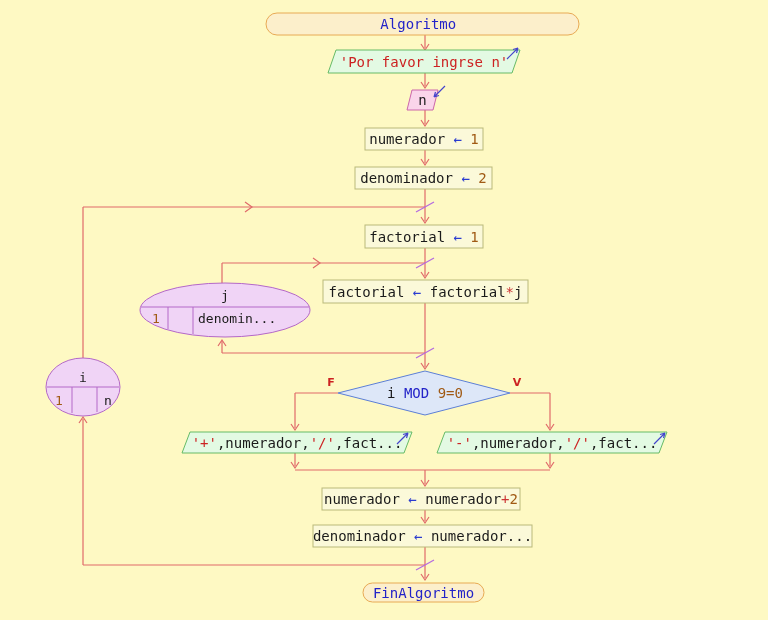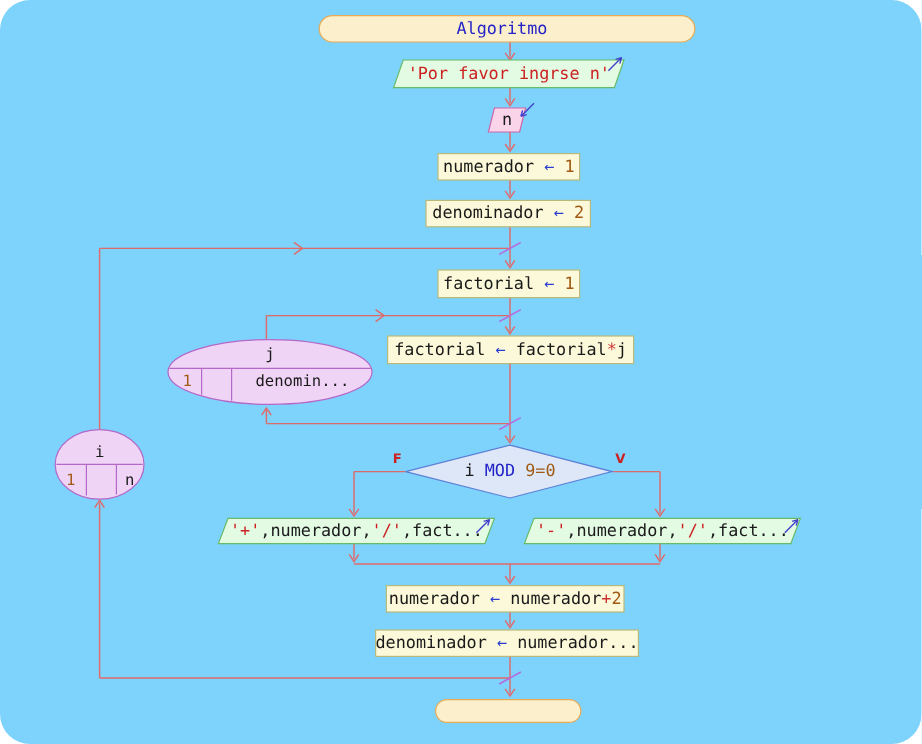--- a/index.html
+++ b/index.html
@@ -1,22 +1,22 @@
 <!DOCTYPE html>
 <html><head>
 <meta charset="utf-8">
 <style>
   html,body{margin:0;padding:0;background:#ffffff;}
-  #canvas{position:relative;width:768px;height:620px;background:#7dd3fc;overflow:hidden;
-          font-family:"DejaVu Sans Mono", monospace;border-radius:25px;}
+  #canvas{position:relative;width:768px;height:620px;background:#fef9c3;overflow:hidden;
+          font-family:"DejaVu Sans Mono", monospace;}
   #wires{position:absolute;left:0;top:0;z-index:1;}
   .abs{position:absolute;z-index:2;}
   .node-text{display:flex;align-items:center;justify-content:center;white-space:pre;
              font:14px "DejaVu Sans Mono", monospace;color:#1a1a1a;}
-  .left{justify-content:center;}
+  .left{justify-content:flex-start;}
   .small{font-size:13px;}
   .kw{color:#2323c8;}
   .title-name{color:#4a0808;}
   .str{color:#cc2222;}
   .num{color:#a05a14;}
   .opr{color:#cc3333;}
   .asn{color:#2a3bd0;}
   .fv{font:bold 11px "DejaVu Sans", sans-serif;color:#cc2222;display:flex;
       align-items:center;justify-content:center;}
 </style>
@@ -169,14 +169,17 @@
   </div>
 
   <div class="abs node-text" style="left:322px;top:488px;width:198px;height:22px;">
     <span>numerador </span><span class="asn">← </span><span>numerador</span><span class="opr">+</span><span class="num">2</span>
   </div>
 
   <div class="abs node-text" style="left:313px;top:525px;width:219px;height:22px;">
     <span>denominador </span><span class="asn">← </span><span>numerador...</span>
   </div>
 
+  <div class="abs node-text" style="left:363px;top:583px;width:121px;height:19px;">
+    <span class="kw">FinAlgoritmo</span>
+  </div>
 
 </div>
 
 </body></html>

